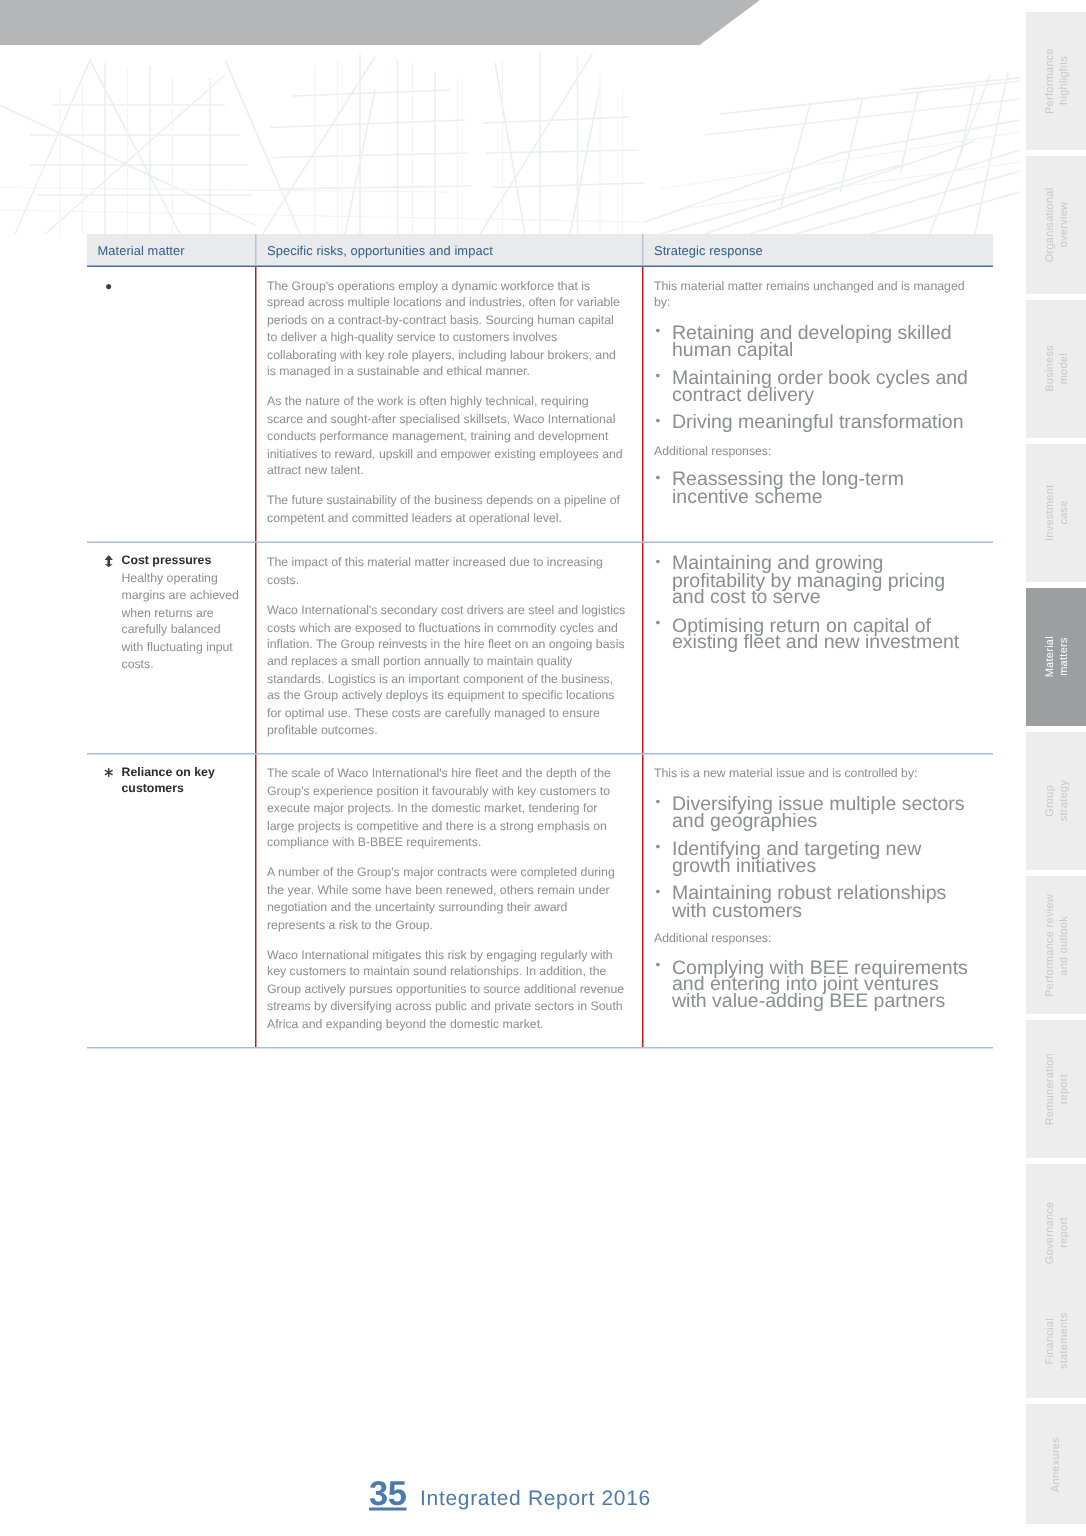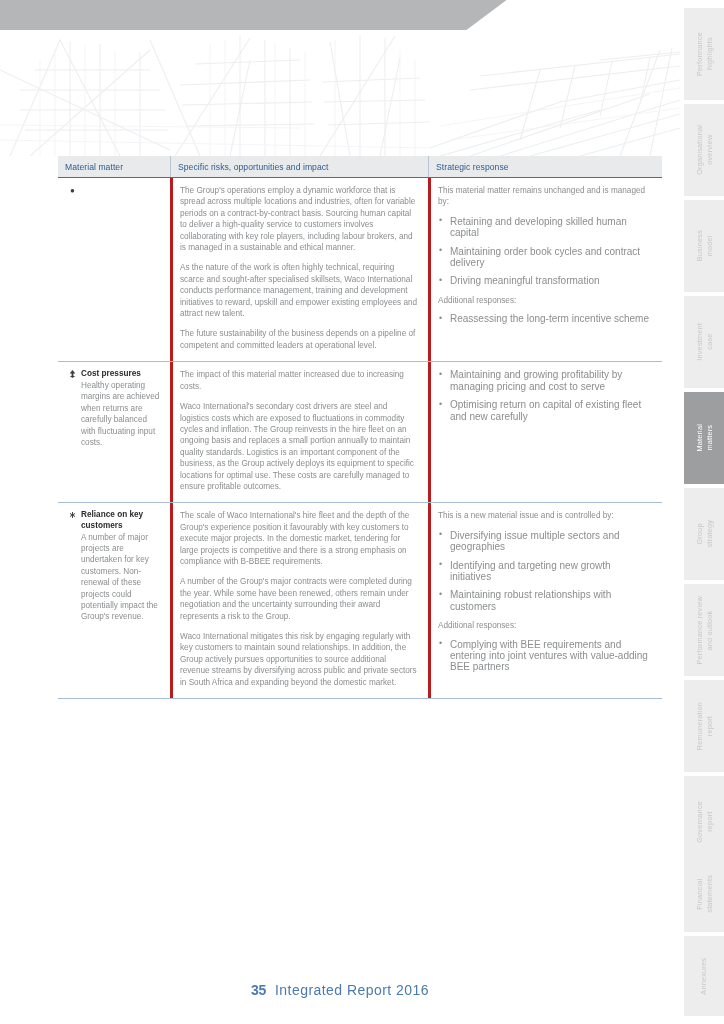--- a/index.html
+++ b/index.html
@@ -87,21 +87,21 @@
   }
   .thead .cell.c2, .thead .cell.c3 { border-left: 1px solid #b9c4d2; }
 
   .trow {
     display: flex;
     border-bottom: 1px solid #a9bdd4;
   }
   .trow .cell {
     padding: 7px 10px 10px 7px;
   }
-  .trow .cell.c2, .trow .cell.c3 { border-left: 3px solid #b91c1c; }
+  .trow .cell.c2, .trow .cell.c3 { border-left: 1px solid #b91c1c; }
 
   .c1 { width: 112px; }
   .c2 { width: 258px; }
   .c3 { width: 234px; }
 
   
   .matter {
     display: flex;
     gap: 4px;
     padding-left: 3px;
@@ -146,21 +146,21 @@
     color: #8b8d8f;
     margin-bottom: 8px;
   }
   ul.blist {
     list-style: none;
     margin: 0 0 4px 0;
     padding: 0;
   }
   ul.blist li {
     position: relative;
-    font-size: 10px;
+    font-size: 13px;
     line-height: 11.4px;
     color: #8b8d8f;
     padding-left: 12px;
     margin-bottom: 7px;
   }
   ul.blist li:last-child { margin-bottom: 0; }
   ul.blist li::before {
     content: "\2022";
     position: absolute;
     left: 1px;
@@ -180,24 +180,25 @@
     position: absolute;
     left: 0;
     top: 982px;
     width: 680px;
     display: flex;
     align-items: baseline;
     justify-content: center;
     gap: 9px;
   }
   .pagenum {
-    font-size: 14px;
+    font-size: 23px;
     font-weight: bold;
     color: #4a7ab0;
     letter-spacing: -0.3px;
+    text-decoration: underline;
   }
   .footer-text {
     font-size: 14px;
     color: #4a7ab0;
     letter-spacing: 0.45px;
   }
 </style>
 </head>
 <body>
 
@@ -281,40 +282,39 @@
           </div>
         </div>
       </div>
       <div class="cell c2">
         <p class="para">The impact of this material matter increased due to increasing costs.</p>
         <p class="para">Waco International's secondary cost drivers are steel and logistics costs which are exposed to fluctuations in commodity cycles and inflation. The Group reinvests in the hire fleet on an ongoing basis and replaces a small portion annually to maintain quality standards. Logistics is an important component of the business, as the Group actively deploys its equipment to specific locations for optimal use. These costs are carefully managed to ensure profitable outcomes.</p>
       </div>
       <div class="cell c3">
         <ul class="blist">
           <li>Maintaining and growing profitability by managing pricing and cost to serve</li>
-          <li>Optimising return on capital of existing fleet and new carefully</li>
+          <li>Optimising return on capital of existing fleet and new investment</li>
         </ul>
       </div>
     </div>
 
     <div class="trow">
       <div class="cell c1">
         <div class="matter">
           <div class="matter-icon">
             <svg width="7" height="8" viewBox="0 0 8 8" aria-hidden="true">
               <g stroke="#3d3d3d" stroke-width="1.1">
                 <path d="M4 0.6 L4 7.4"></path>
                 <path d="M1.1 2.2 L6.9 5.8"></path>
                 <path d="M6.9 2.2 L1.1 5.8"></path>
               </g>
             </svg>
           </div>
           <div class="matter-body">
             <div class="matter-title">Reliance on key customers</div>
-            <div class="matter-desc">A number of major projects are undertaken for key customers. Non-renewal of these projects could potentially impact the Group's revenue.</div>
           </div>
         </div>
       </div>
       <div class="cell c2">
         <p class="para">The scale of Waco International's hire fleet and the depth of the Group's experience position it favourably with key customers to execute major projects. In the domestic market, tendering for large projects is competitive and there is a strong emphasis on compliance with B-BBEE requirements.</p>
         <p class="para">A number of the Group's major contracts were completed during the year. While some have been renewed, others remain under negotiation and the uncertainty surrounding their award represents a risk to the Group.</p>
         <p class="para">Waco International mitigates this risk by engaging regularly with key customers to maintain sound relationships. In addition, the Group actively pursues opportunities to source additional revenue streams by diversifying across public and private sectors in South Africa and expanding beyond the domestic market.</p>
       </div>
       <div class="cell c3">
         <div class="lead">This is a new material issue and is controlled by:</div>

